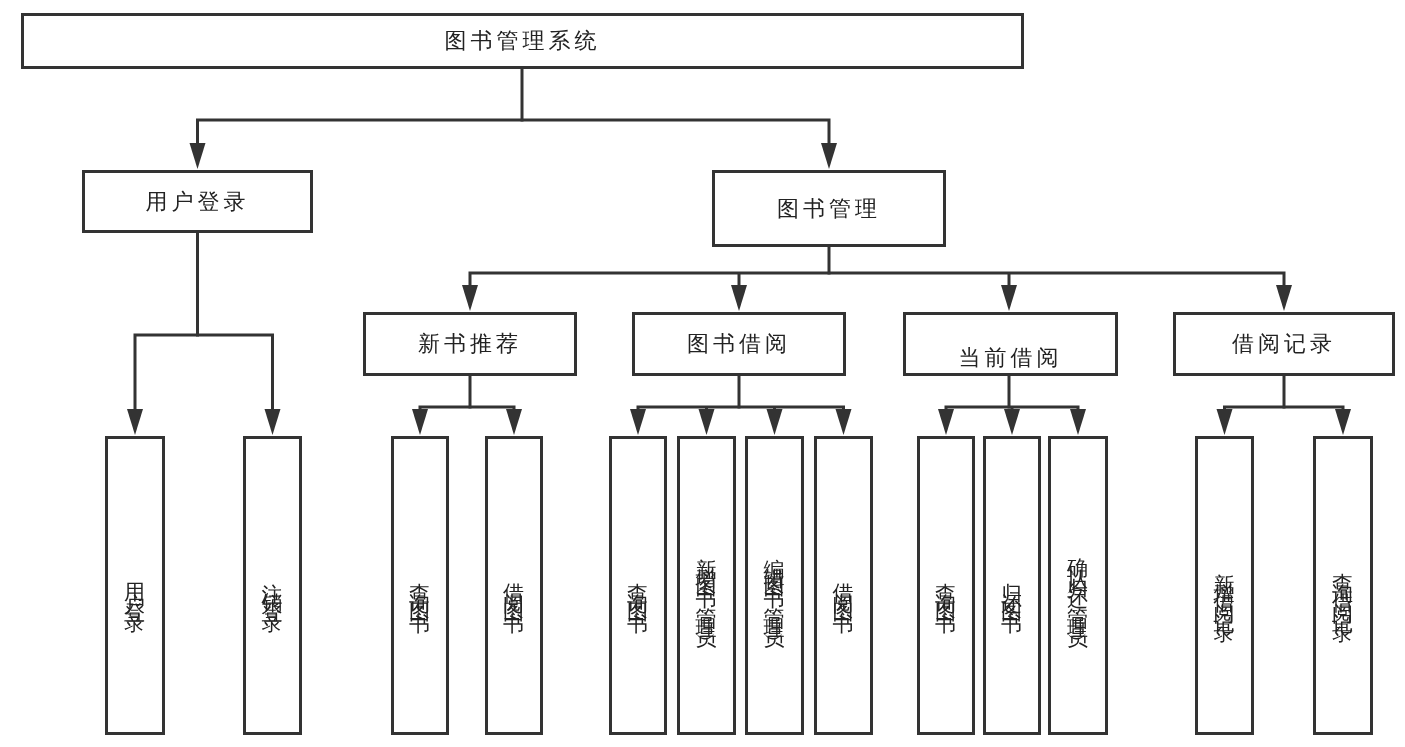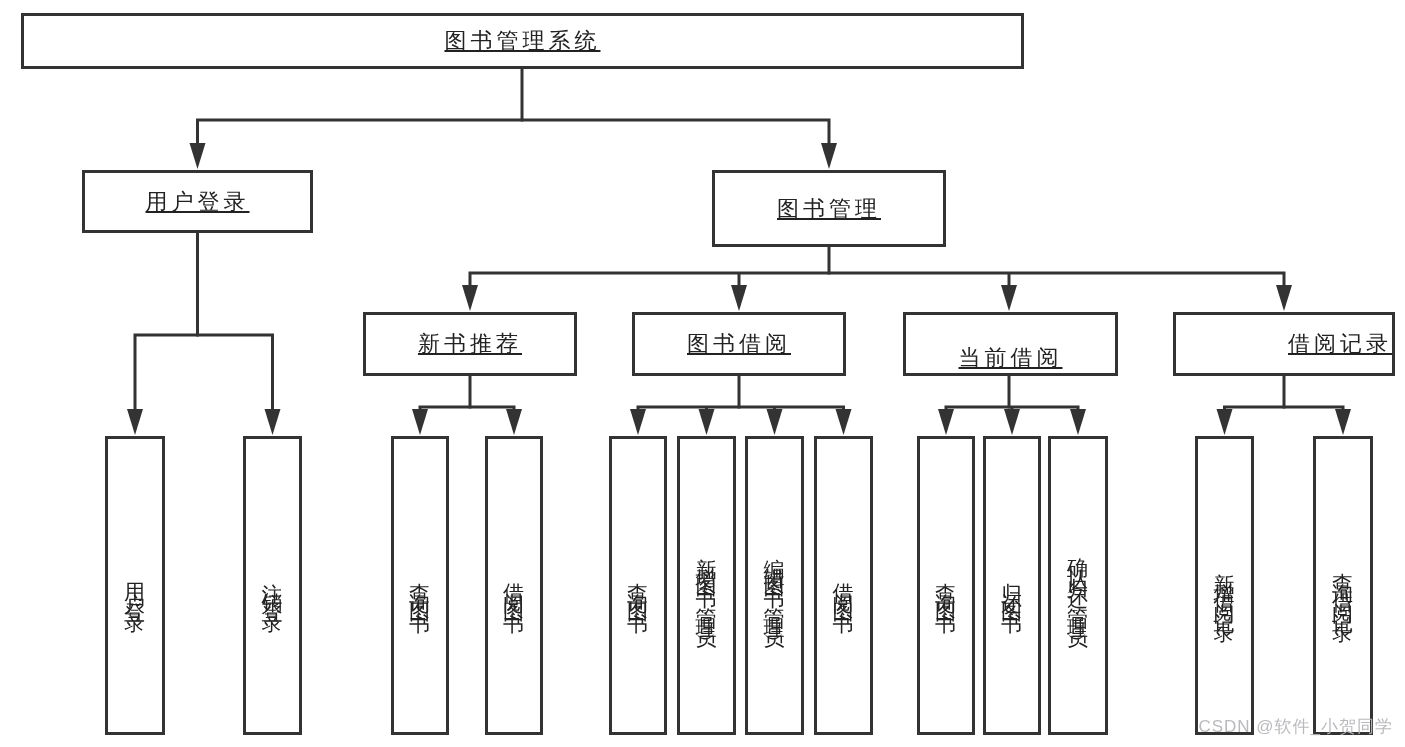--- a/index.html
+++ b/index.html
@@ -30,21 +30,20 @@
     display: flex;
     align-items: center;
     justify-content: center;
     color: #222222;
   }
   .h-node span {
     font-size: 22px;
     letter-spacing: 4px;
     white-space: nowrap;
     color: #222222;
-    text-decoration: underline;
   }
   .v-node span {
     writing-mode: vertical-rl;
     text-orientation: mixed;
     font-size: 21px;
     letter-spacing: 10px;
     line-height: 1;
     color: #222222;
     white-space: nowrap;
   }
@@ -153,21 +152,21 @@
 
   <div class="node h-node" style="left:632px; top:312px; width:214px; height:64px;">
     <span>图书借阅</span>
   </div>
   <div class="node h-node" style="left:363px; top:312px; width:214px; height:64px;">
     <span>新书推荐</span>
   </div>
   <div class="node h-node" style="left:903px; top:312px; width:215px; height:64px;align-items:flex-end;">
     <span>当前借阅</span>
   </div>
-  <div class="node h-node" style="left:1173px; top:312px; width:222px; height:64px;justify-content:flex-end;">
+  <div class="node h-node" style="left:1173px; top:312px; width:222px; height:64px;">
     <span>借阅记录</span>
   </div>
 
   <div class="node v-node" style="left:105px; top:436px; width:60px; height:299px;">
     <span>用户登录</span>
   </div>
   <div class="node v-node" style="left:243px; top:436px; width:59px; height:299px;">
     <span>注销登录</span>
   </div>
 
@@ -201,14 +200,13 @@
     <span>确认归还（管理员）</span>
   </div>
 
   <div class="node v-node" style="left:1195px; top:436px; width:59px; height:299px;">
     <span>新增借阅记录</span>
   </div>
   <div class="node v-node" style="left:1313px; top:436px; width:60px; height:299px;">
     <span>查询借阅记录</span>
   </div>
 
-  <div class="watermark">CSDN @软件_小贺同学</div>
 </div>
 
 </body></html>

